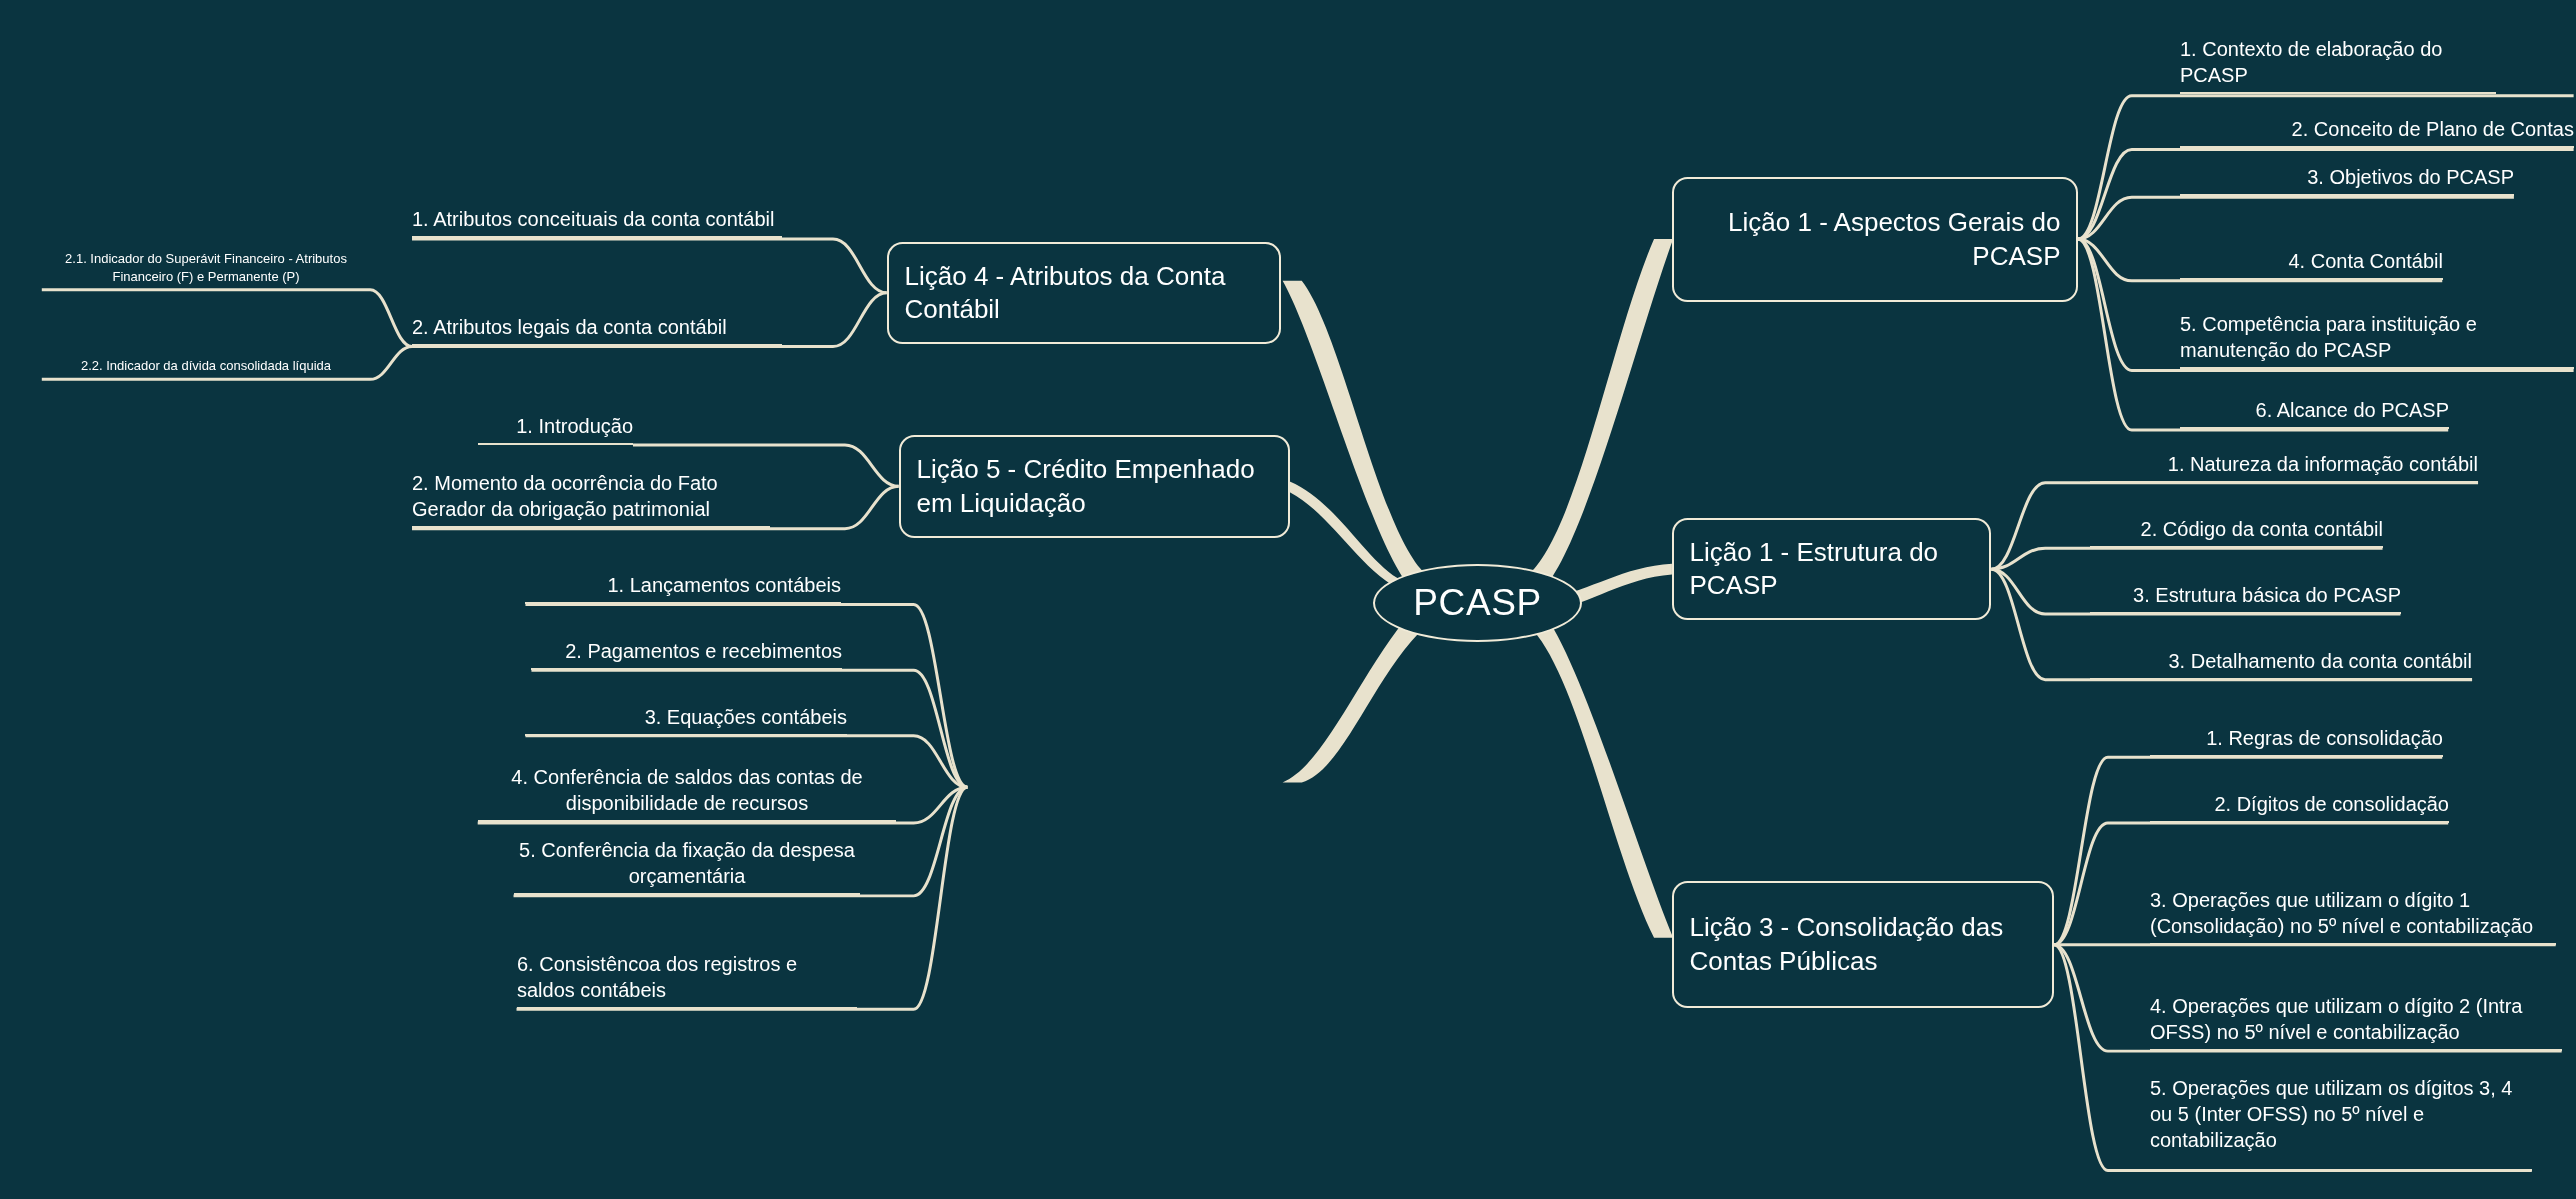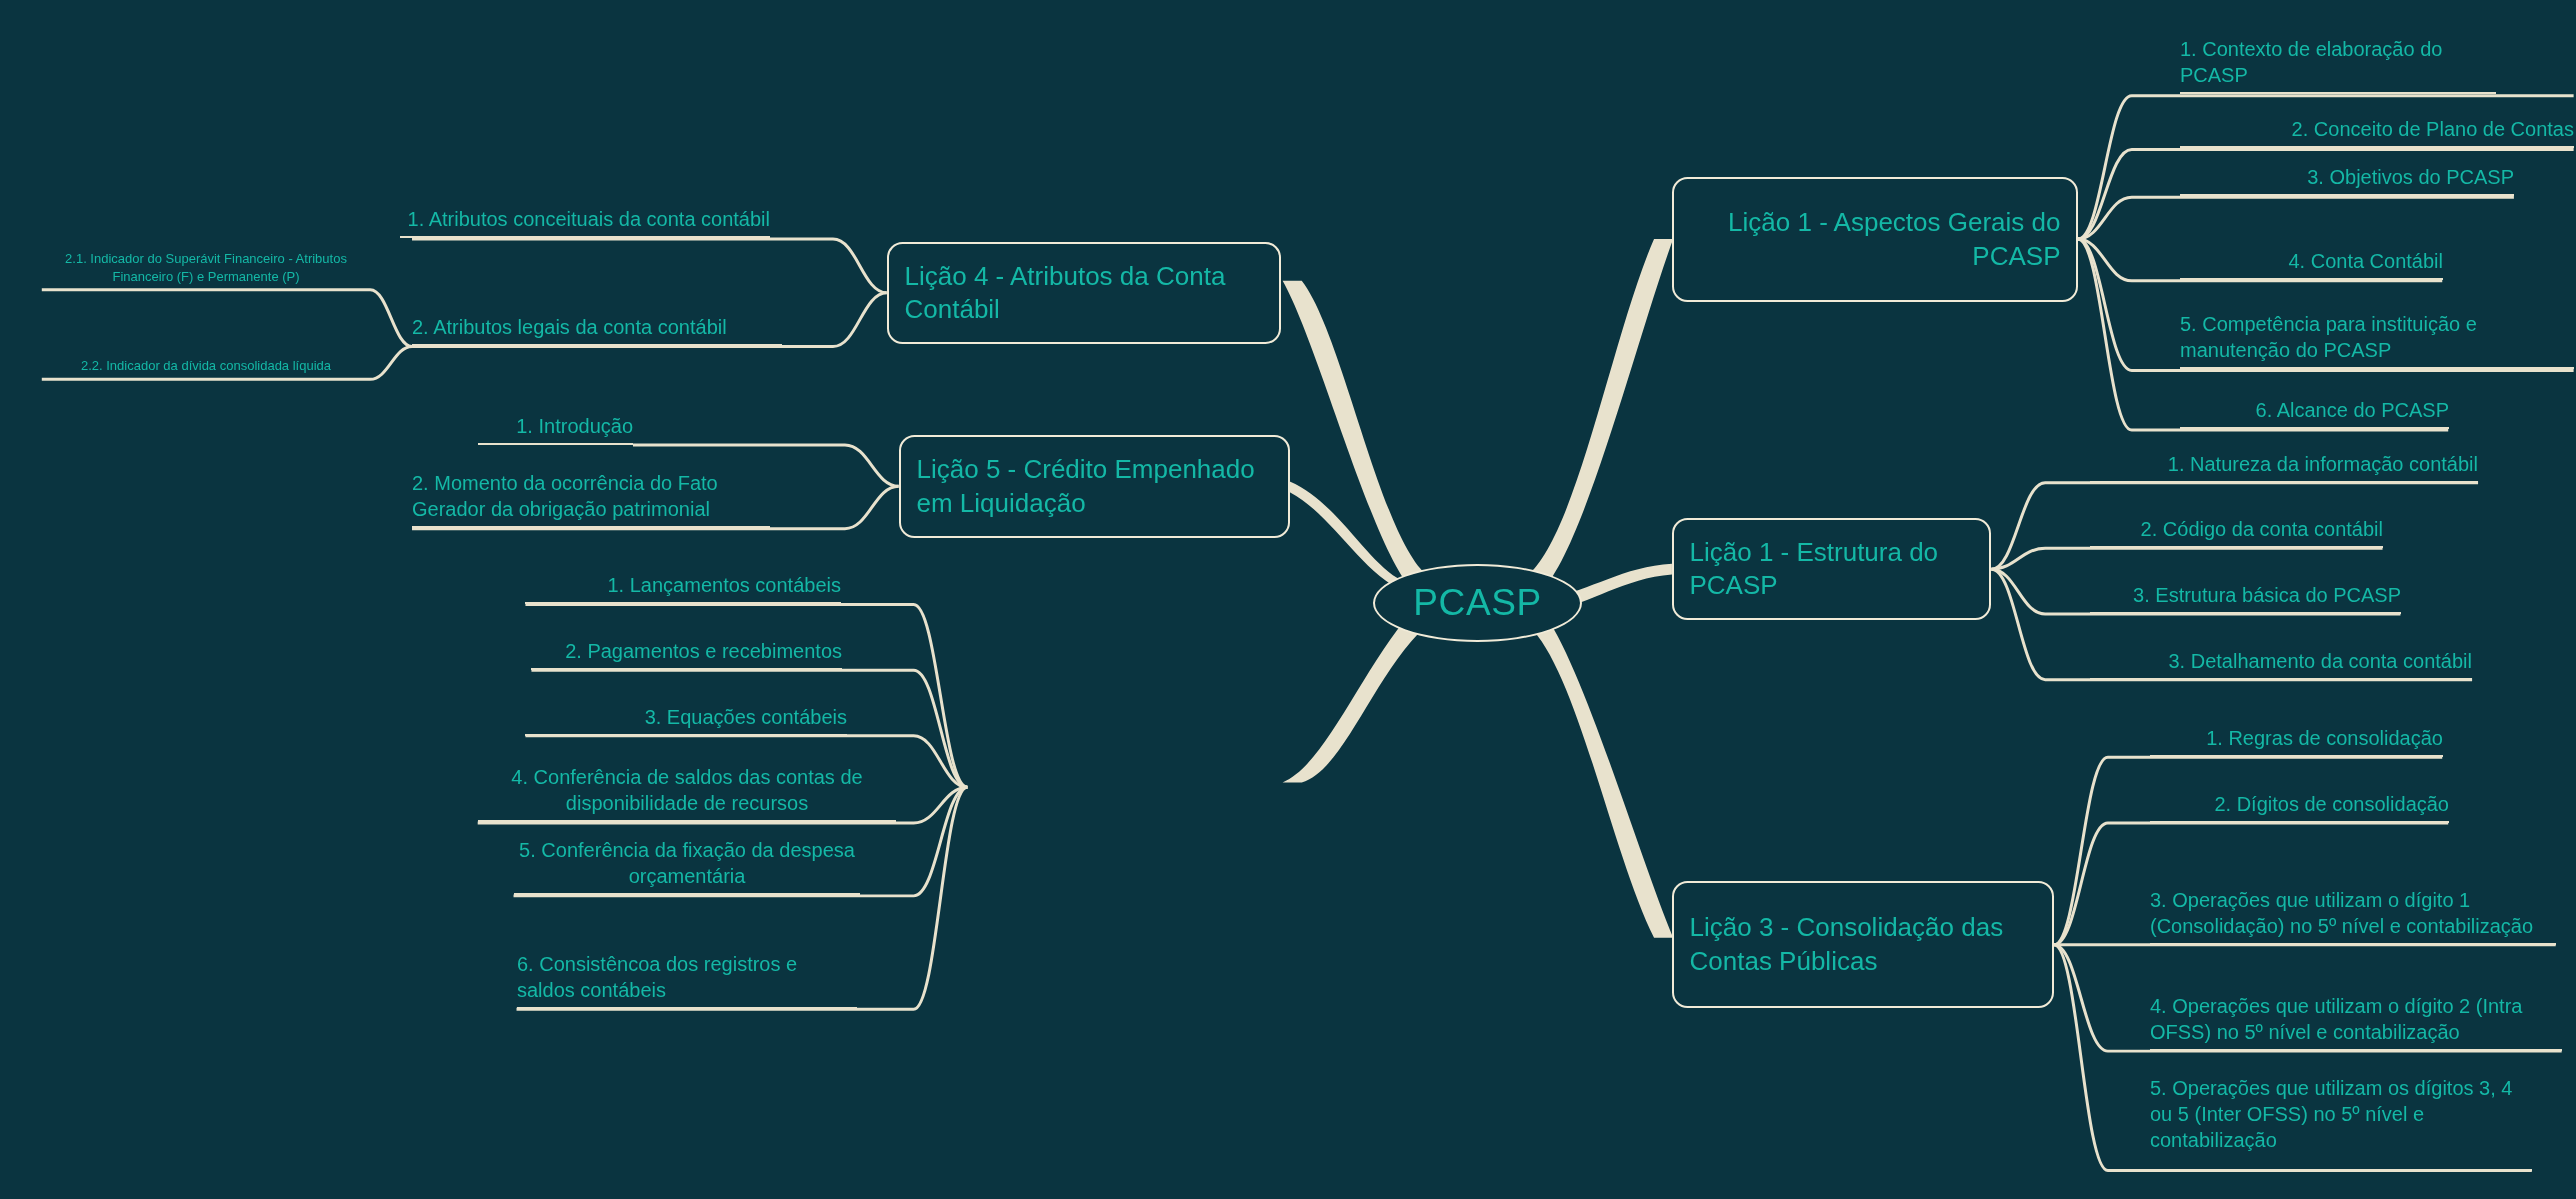--- a/index.html
+++ b/index.html
@@ -17,21 +17,21 @@
   }
   #edges {
     position: absolute;
     left: 0; top: 0;
     width: 2576px;
     height: 1200px;
   }
   .node {
     position: absolute;
     box-sizing: border-box;
-    color: #14b8a6;
+    color: #ffffff;
     display: flex;
     align-items: center;
   }
   
   .root {
     border: 2.4px solid #f1ebd8;
     border-radius: 50%;
     justify-content: center;
     font-size: 37px;
     letter-spacing: 0.6px;
@@ -187,21 +187,21 @@
 
   <div class="node lesson" style="left:887px; top:242px; width:394px; height:102px;">
     <span>Lição 4 - Atributos da Conta Contábil</span>
   </div>
 
   <div class="node lesson" style="left:899px; top:435px; width:391px; height:103px;">
     <span>Lição 5 - Crédito Empenhado em Liquidação</span>
   </div>
 
 
-  <div class="node leaf ta-left" style="left:400px; top:168px; width:370px; height:70px;text-align:right;">
+  <div class="node leaf ta-left" style="left:412px; top:168px; width:370px; height:70px;">
     <span class="txt">1. Atributos conceituais da conta contábil</span>
   </div>
   <div class="node leaf ta-left" style="left:412px; top:276px; width:370px; height:70px;">
     <span class="txt">2. Atributos legais da conta contábil</span>
   </div>
   <div class="node leaf sub ta-center" style="left:42px; top:239px; width:328px; height:51px; justify-content:center; text-align:center;">
     <span class="txt" style="text-align:center;">2.1. Indicador do Superávit Financeiro - Atributos Financeiro (F) e Permanente (P)</span>
   </div>
   <div class="node leaf sub" style="left:42px; top:358px; width:328px; height:21px; justify-content:center; text-align:center;">
     <span class="txt" style="text-align:center;">2.2. Indicador da dívida consolidada líquida</span>

